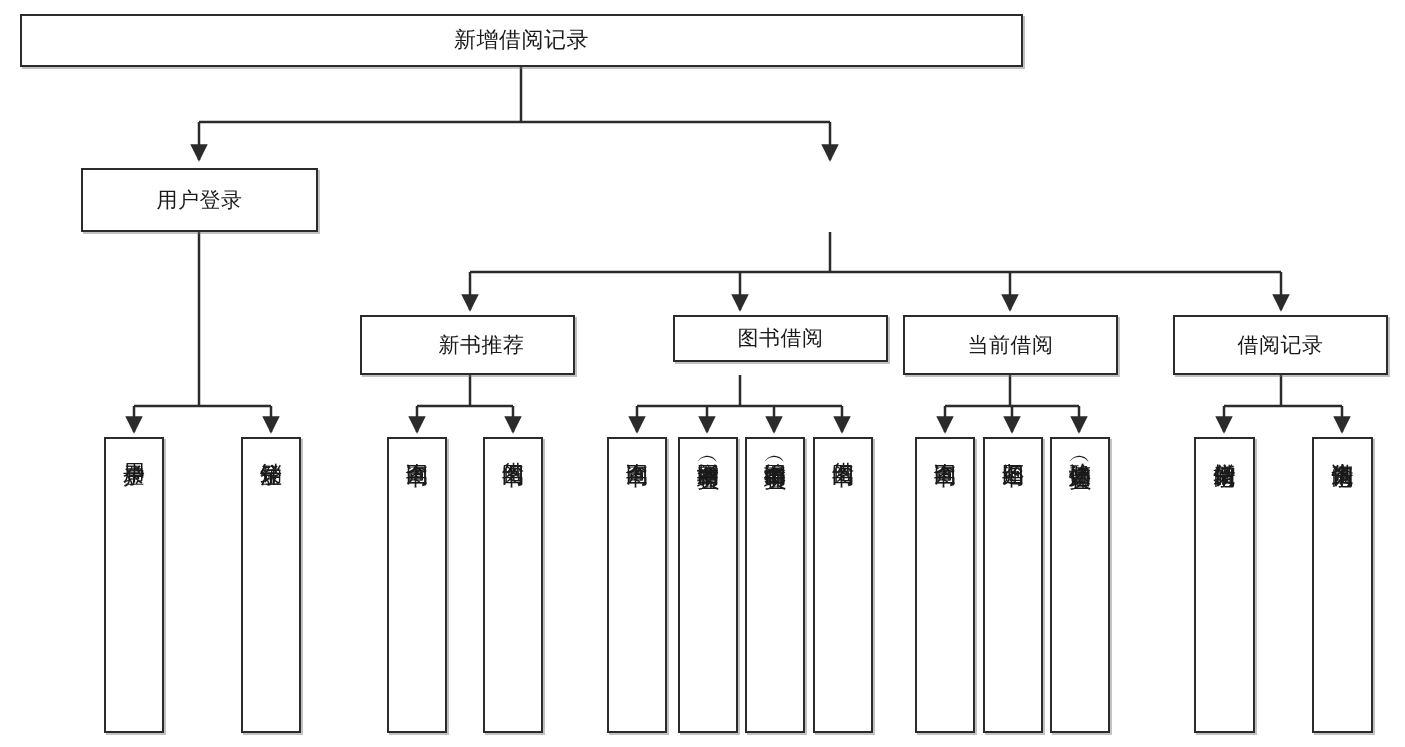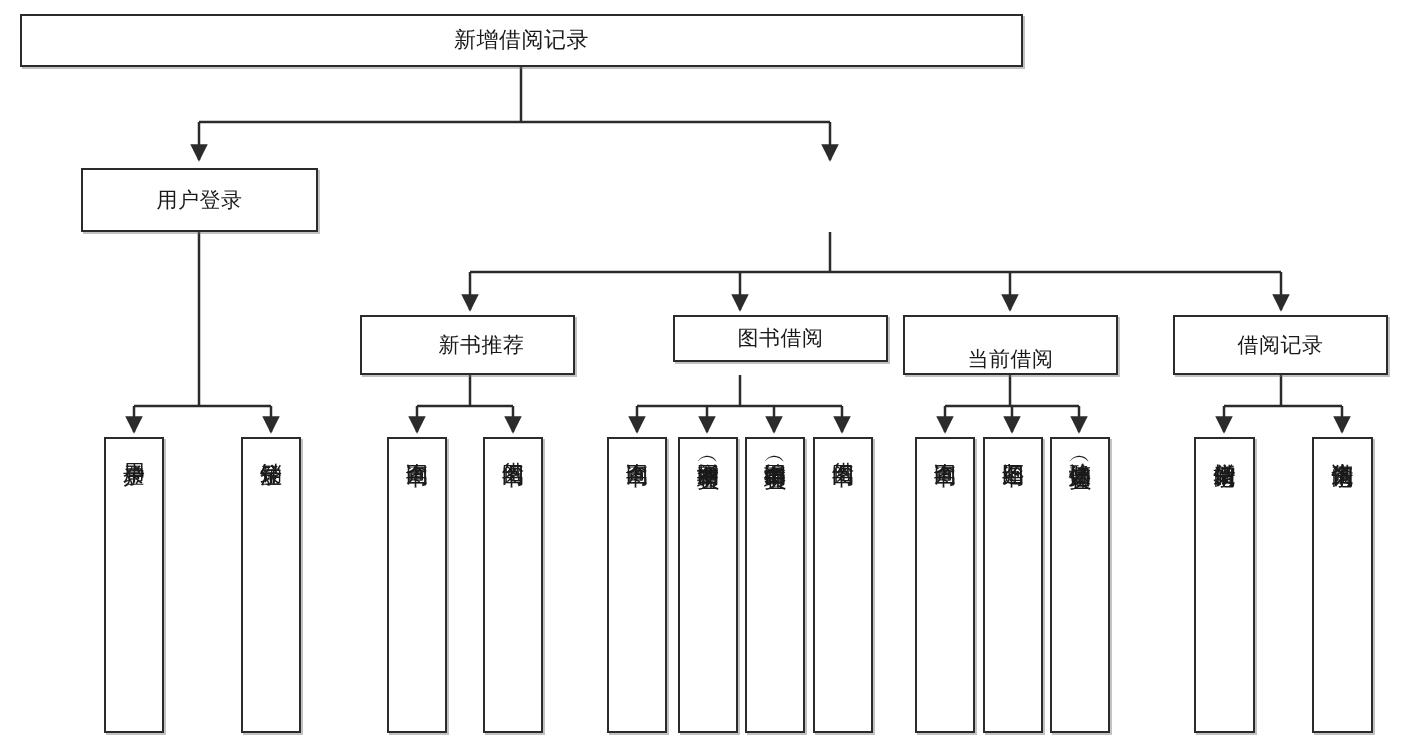--- a/index.html
+++ b/index.html
@@ -132,21 +132,21 @@
   <div class="node horiz" style="left:81px; top:168px; width:237px; height:64px;">
     <span class="label">用户登录</span>
   </div>
 
   <div class="node horiz" style="left:360px; top:315px; width:215px; height:60px;padding-left:28px;">
     <span class="label">新书推荐</span>
   </div>
   <div class="node horiz" style="left:633px; top:315px; width:215px; height:47px;margin-left:40px;">
     <span class="label">图书借阅</span>
   </div>
-  <div class="node horiz" style="left:903px; top:315px; width:215px; height:60px;align-items:flex-end;">
+  <div class="node horiz" style="left:903px; top:315px; width:215px; height:60px;">
     <span class="label">当前借阅</span>
   </div>
   <div class="node horiz" style="left:1173px; top:315px; width:215px; height:60px;">
     <span class="label">借阅记录</span>
   </div>
 
   <div class="node vert" style="left:104px; top:437px; width:60px; height:296px;">
     <span class="label">用户登录</span>
   </div>
   <div class="node vert" style="left:241px; top:437px; width:60px; height:296px;">

